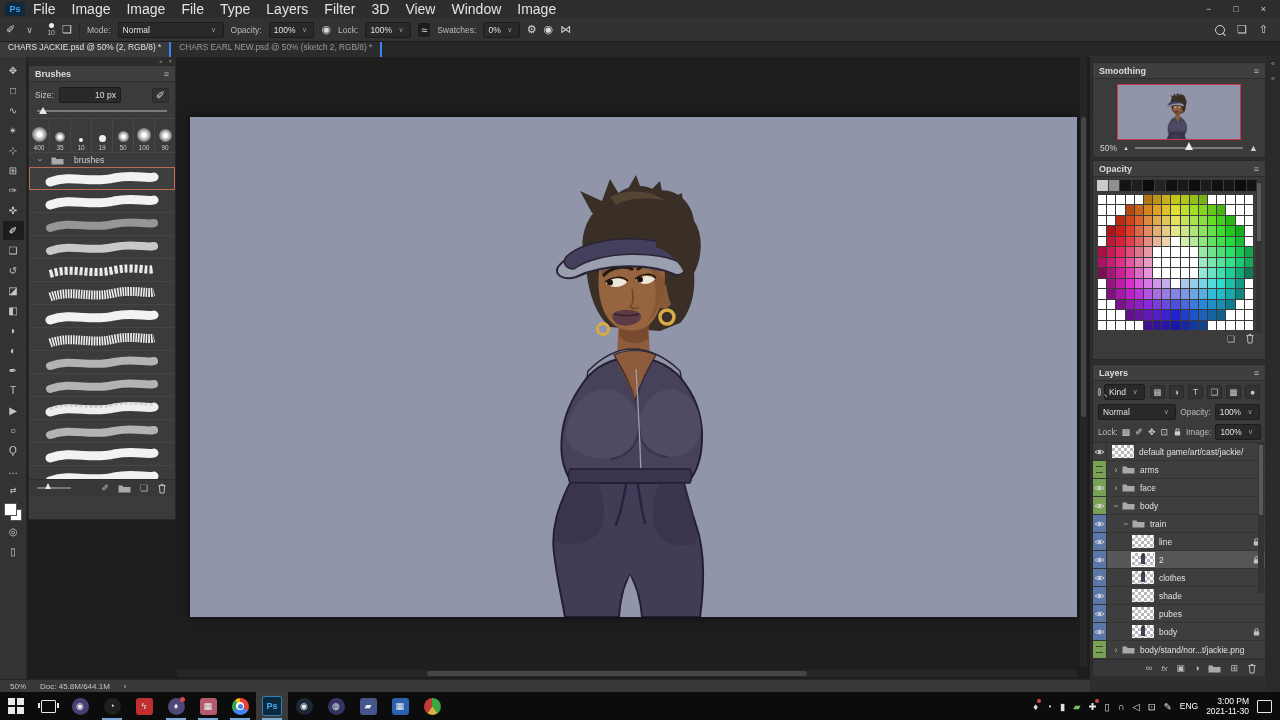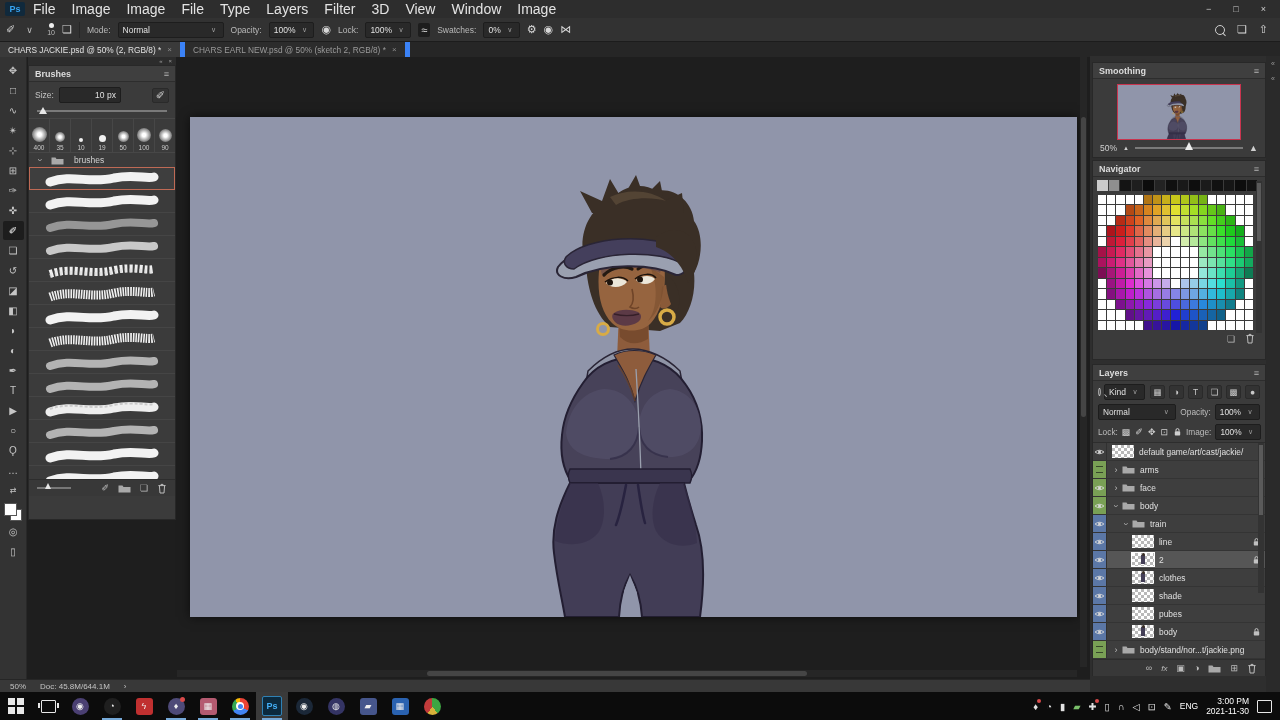--- a/index.html
+++ b/index.html
@@ -17,21 +17,21 @@
   .opt-icon{font-size:11px;color:#d8d8d8;}
   .opt-label{color:#b9b9b9;}
   .field{background:#292929;border:1px solid #1d1d1d;border-radius:2px;height:14px;display:inline-flex;align-items:center;padding:0 4px;gap:4px;color:#e0e0e0;}
   .field .chev{color:#9a9a9a;font-size:7px;}
   .tool-badge{display:flex;flex-direction:column;align-items:center;line-height:7px;font-size:7px;color:#bbb;}
   .dot10{width:5px;height:5px;border-radius:50%;background:#eee;margin-bottom:1px;}
   #opt-right{margin-left:auto;display:flex;gap:12px;align-items:center;padding-right:12px;}
   .mglass{position:relative;width:8px;height:8px;border:1.4px solid #cfcfcf;border-radius:50%;display:inline-block;}
   .mglass::after{content:"";position:absolute;width:4px;height:1.4px;background:#cfcfcf;transform:rotate(45deg);left:6px;top:8px;}
   #tabsbar{left:0;top:42px;width:1280px;height:15px;background:#262626;display:flex;align-items:flex-end;}
-  .doc-tab{height:15px;display:flex;align-items:center;gap:6px;padding:0 8px;font-size:8.3px;color:#9a9a9a;background:#2c2c2c;border-right:5px solid #3b82f6;white-space:nowrap;}
+  .doc-tab{height:15px;display:flex;align-items:center;gap:6px;padding:0 8px;font-size:8.3px;color:#9a9a9a;background:#2c2c2c;border-right:2px solid #3b82f6;white-space:nowrap;flex-direction:column;}
   .doc-tab.active{background:#3a3a3a;color:#e2e2e2;}
   .tab-close{font-size:8px;color:#8a8a8a;}
   
   #tools{left:0;top:57px;width:27px;height:622px;background:#333;border-right:1px solid #282828;display:flex;flex-direction:column;align-items:center;padding-top:4px;box-sizing:border-box;gap:1px;}
   .tool{width:21px;height:19px;display:flex;align-items:center;justify-content:center;font-size:10px;color:#c6c6c6;border-radius:2px;}
   .tool.sel{background:#1d1d1d;color:#fff;}
   #fgbg{position:relative;width:18px;height:18px;margin-top:2px;}
   #fgbg .bgc{position:absolute;right:0;bottom:0;width:10px;height:10px;background:#fff;border:1px solid #555;}
   #fgbg .fgc{position:absolute;left:0;top:0;width:11px;height:11px;background:#fff;border:1px solid #555;}
   
@@ -534,21 +534,21 @@
       <span style="font-size:6px">▲</span>
       <div class="track">
           <div class="thumb"></div>
         </div>
       <span style="font-size:9px">▲</span>
     </div>
   </div>
 
   <div id="swatches" class="abs panel">
     <div class="phead">
-      <span>Navigator</span>
+      <span>Opacity</span>
       <span class="pmenu">≡</span>
     </div>
     <div id="sw-top">
         <span class="sw" style="background: rgb(203, 203, 203);"></span>
         <span class="sw" style="background: rgb(143, 143, 143);"></span>
         <span class="sw" style="background: rgb(20, 20, 20);"></span>
         <span class="sw" style="background: rgb(30, 30, 30);"></span>
         <span class="sw" style="background: rgb(12, 12, 12);"></span>
         <span class="sw" style="background: rgb(35, 35, 35);"></span>
         <span class="sw" style="background: rgb(16, 16, 16);"></span>

